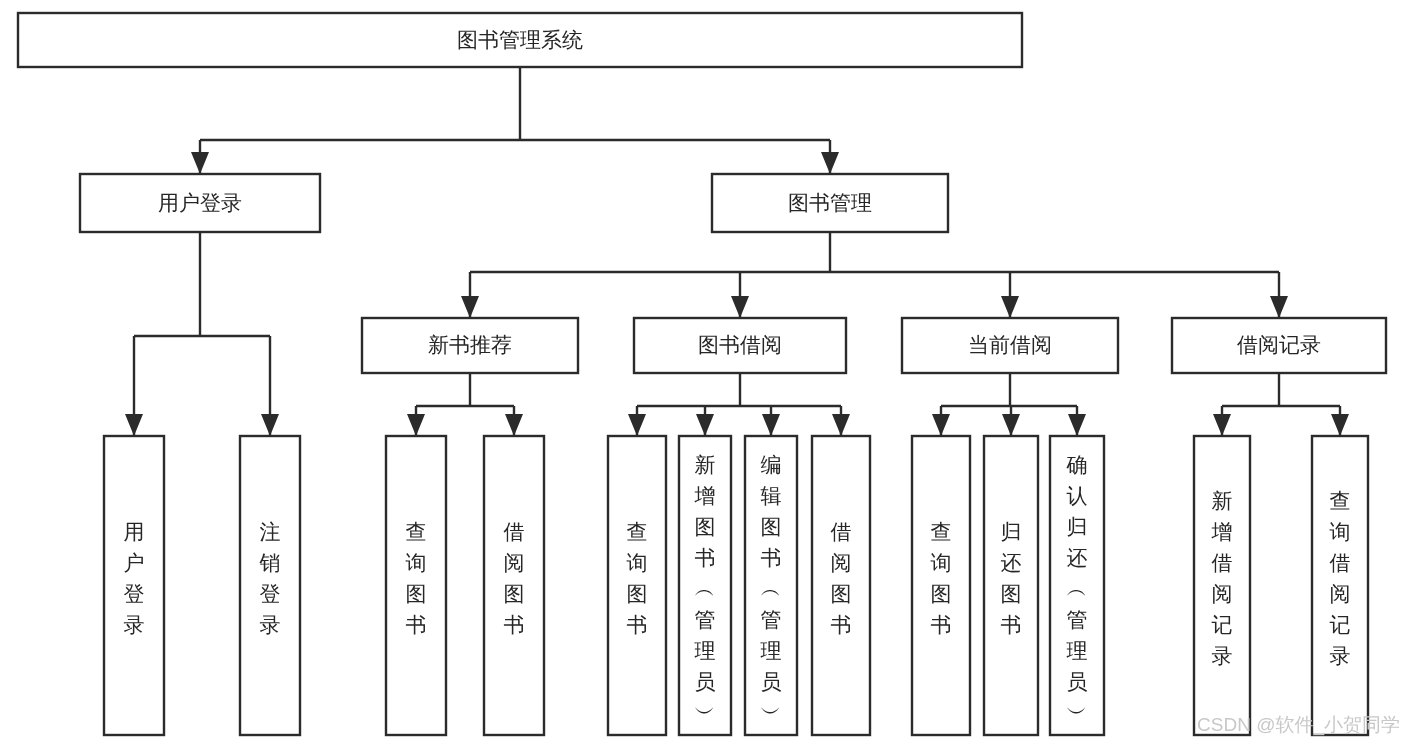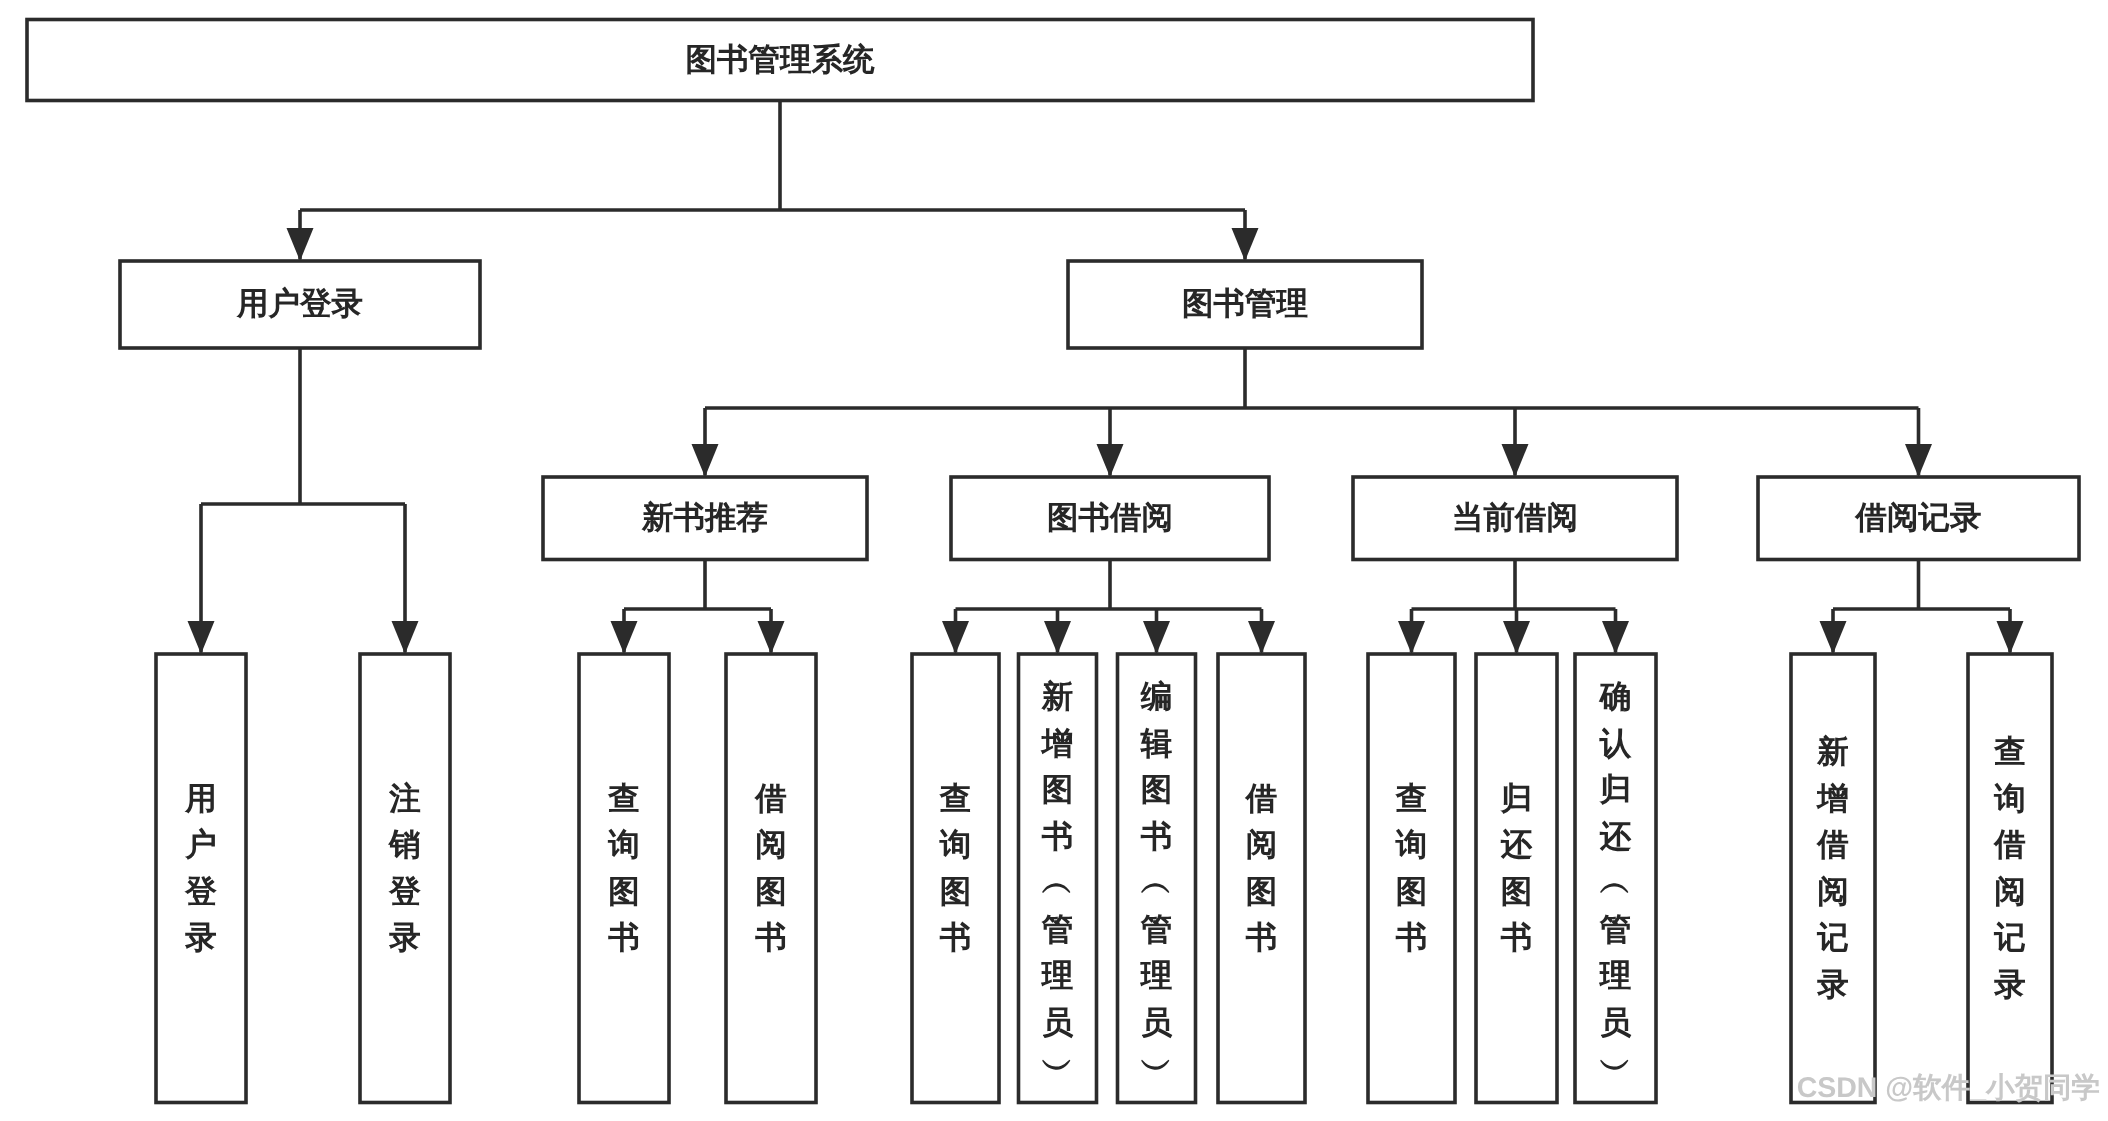--- a/index.html
+++ b/index.html
@@ -12,21 +12,20 @@
     width: 1405px;
     height: 747px;
     font-family: "Liberation Sans", "DejaVu Sans", sans-serif;
     overflow: hidden;
     position: relative;
   }
   #diagram-root {
     position: relative;
     width: 1269px;
     height: 747px;
-    font-weight: bold;
   }
   svg#tree-svg {
     position: absolute;
     left: 0;
     top: 0;
     width: 1405px;
     height: 747px;
     display: block;
   }
   .node-box {

